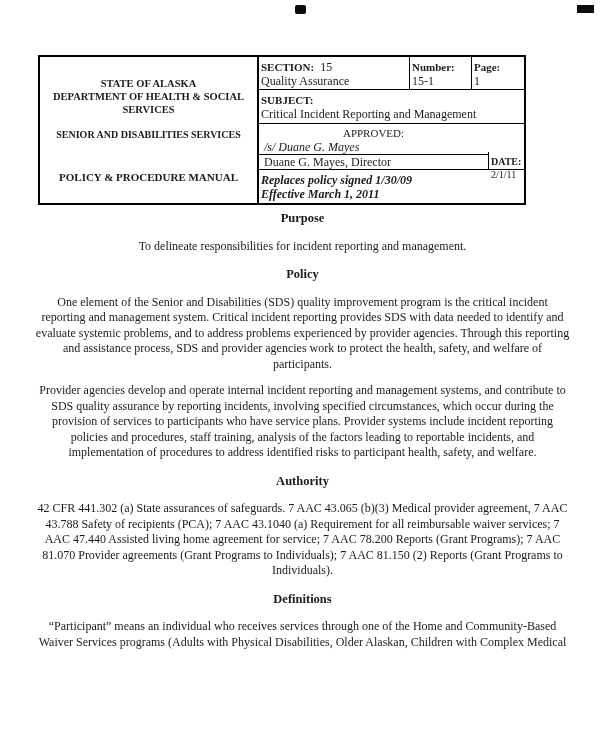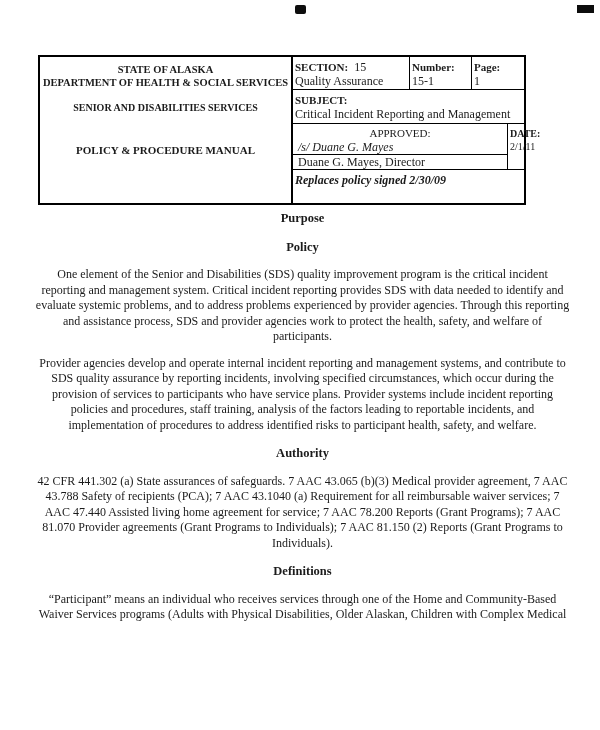--- a/index.html
+++ b/index.html
@@ -18,22 +18,22 @@
   .artifact { position:absolute; background:#0d0d0d; }
   .artifact-center { left:295px; top:5px; width:11px; height:9px; border-radius:2px; }
   .artifact-right  { left:577px; top:5px; width:17px; height:8px; }
 
   
   .hdr {
     position:absolute; left:38px; top:55px; width:488px;
     display:flex; border:2px solid #000; background:#fff;
   }
   .hdr-left {
-    width:253px; border-right:2px solid #000;
-    text-align:center; font-weight:bold; padding-top:6px;
+    width:219px; border-right:2px solid #000;
+    text-align:center; font-weight:bold; padding-top:20px;
   }
   .org1, .org2 { font-size:10.5px; line-height:13px; }
   .org3 { margin-top:12px; font-size:10px;  line-height:13px; }
   .org4 { margin-top:30px; font-size:11px;  line-height:13px; }
 
   .hdr-right { flex:1; display:flex; flex-direction:column; }
   .hdr-row { display:flex; border-bottom:1px solid #000; }
   .hdr-row:last-child { border-bottom:none; }
   .cell { padding:3px 2px; font-size:12px; line-height:14px; }
   .row1 { height:33px; }
@@ -41,21 +41,21 @@
   .section-value { margin-left:6px; }
   .number-cell { width:62px; border-left:1px solid #000; }
   .page-cell   { width:53px; border-left:1px solid #000; }
   .row2 { height:34px;justify-content:center; }
   .subject-cell { flex:1; }
   .row3 { height:46px; }
   .approved-cell { flex:1; display:flex; flex-direction:column; padding:3px 0 0 0; }
   .approved-label { text-align:center; font-size:11px; line-height:13px; }
   .sig-line { font-style:italic; border-bottom:1px solid #000; padding-left:5px; line-height:14px; }
   .signer { padding-left:5px; line-height:14px; }
-  .date-cell { width:17px; border-left:1px solid #000; padding:3px 2px; font-size:10px; line-height:13px; }
+  .date-cell { width:36px; border-left:1px solid #000; padding:3px 2px; font-size:10px; line-height:13px;margin-top:28px; }
   .row4 { height:33px; }
   .revision-cell { flex:1; font-weight:bold; font-style:italic; font-size:12px; line-height:14px; }
 
   .bold { font-weight:bold; }
   .lbl  { font-weight:bold; font-size:11px; }
 
   
   .doc-body {
     position:absolute; left:35px; top:211px; width:535px;
     font-size:12px; line-height:15.5px; text-align:center;
@@ -108,29 +108,31 @@
           <div class="sig-line">/s/ Duane G. Mayes</div>
           <div class="signer">Duane G. Mayes, Director</div>
         </div>
         <div class="cell date-cell">
           <div class="bold">DATE:</div>
           <div>2/1/11</div>
         </div>
       </div>
       <div class="hdr-row row4">
         <div class="cell revision-cell">
-          <div>Replaces policy signed 2/30/09</div>
+          <div>Replaces policy signed 1/30/09</div>
+          <div>Effective March 1, 2011</div>
         </div>
       </div>
     </div>
   </div>
 
   <div class="doc-body">
 
     <h3 class="sec-heading">Purpose</h3>
+    <p class="para">To delineate responsibilities for incident reporting and management.</p>
 
     <h3 class="sec-heading">Policy</h3>
     <p class="para">One element of the Senior and Disabilities (SDS) quality improvement program is the critical incident reporting and management system.  Critical incident reporting provides SDS with data needed to identify and evaluate systemic problems, and to address problems experienced by provider agencies.  Through this reporting and assistance process, SDS and provider agencies work to protect the health, safety, and welfare of participants.</p>
     <p class="para">Provider agencies develop and operate internal incident reporting and management systems, and contribute to SDS quality assurance by reporting incidents, involving specified circumstances, which occur during the provision of services to participants who have service plans.  Provider systems include incident reporting policies and procedures, staff training, analysis of the factors leading to reportable incidents, and implementation of procedures to address identified risks to participant health, safety, and welfare.</p>
 
     <h3 class="sec-heading">Authority</h3>
     <p class="para">42 CFR 441.302 (a) State assurances of safeguards.  7 AAC 43.065 (b)(3) Medical provider agreement, 7 AAC 43.788 Safety of recipients (PCA); 7 AAC 43.1040 (a) Requirement for all reimbursable waiver services; 7 AAC 47.440 Assisted living home agreement for service; 7 AAC 78.200 Reports (Grant Programs); 7 AAC 81.070 Provider agreements (Grant Programs to Individuals); 7 AAC 81.150 (2) Reports (Grant Programs to Individuals).</p>
 
     <h3 class="sec-heading">Definitions</h3>
     <p class="para">“Participant” means an individual who receives services through one of the Home and Community-Based Waiver Services programs (Adults with Physical Disabilities, Older Alaskan, Children with Complex Medical</p>

